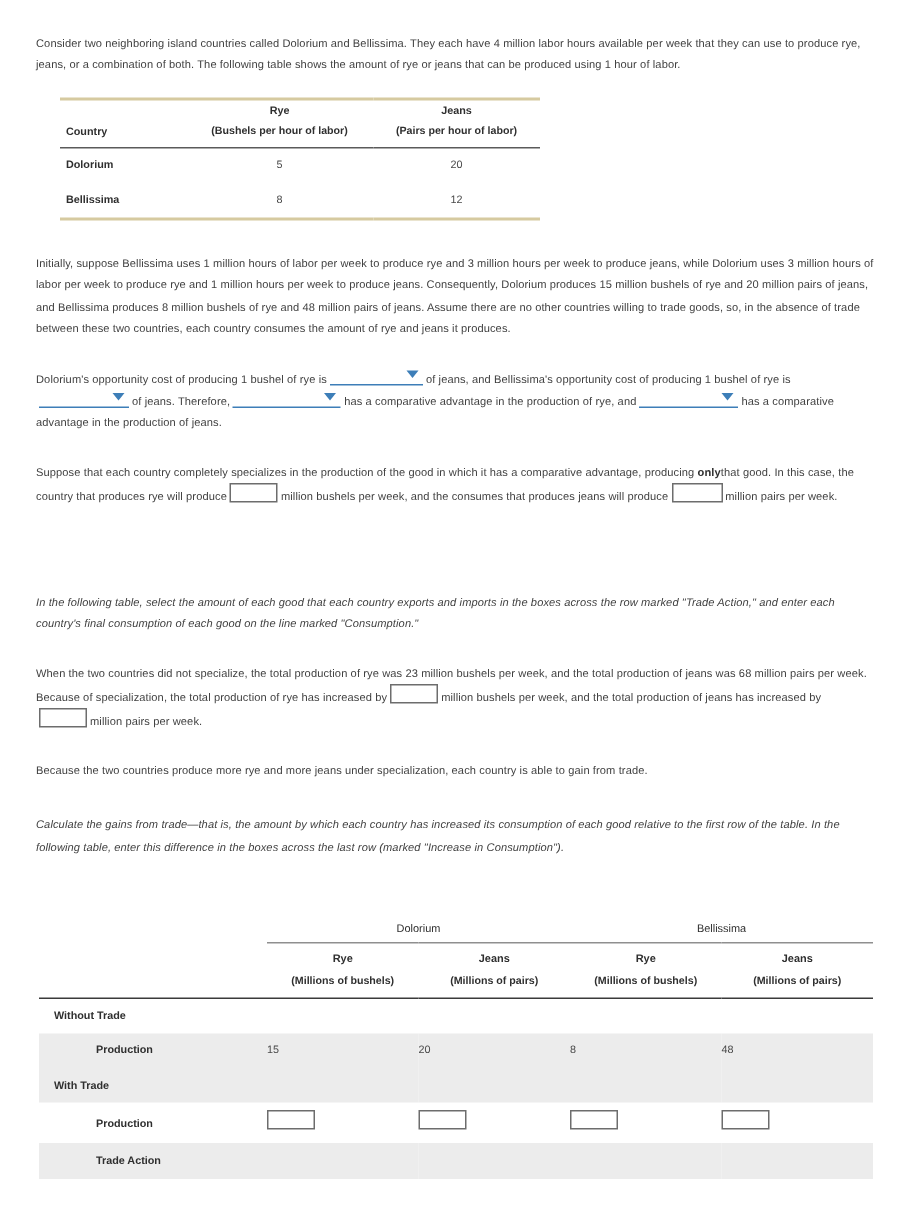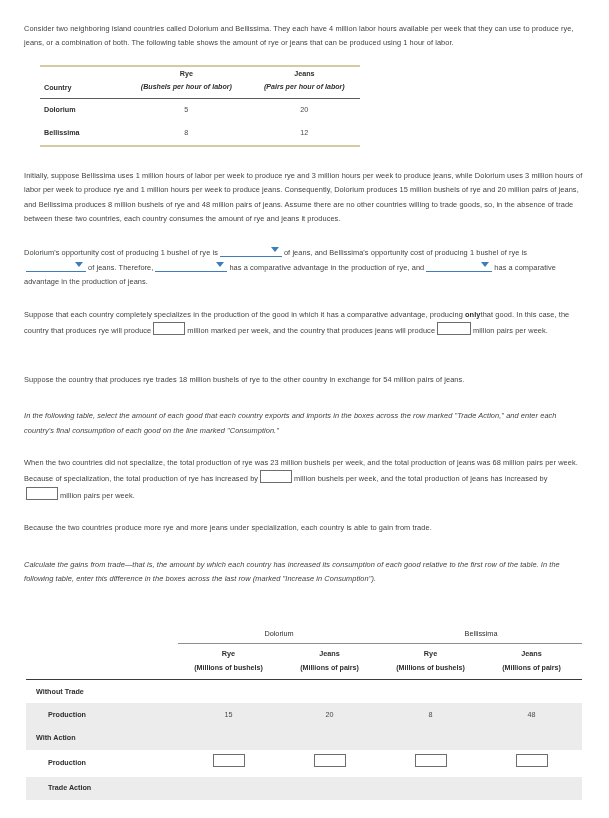--- a/index.html
+++ b/index.html
@@ -62,21 +62,20 @@
     text-align: center;
     vertical-align: bottom;
   }
   table.tbl1 th.lbl {
     text-align: left;
     padding-left: 4px;
     width: 78px;
   }
   table.tbl1 th .sub {
     display: block;
-    font-style: italic;
     font-weight: bold;
     font-size: 7.1px;
   }
   table.tbl1 tr.head-row th {
     border-bottom: 1.2px solid #5a5a5a;
     padding-bottom: 3px;
   }
   table.tbl1 td {
     text-align: center;
     padding: 4.5px 2px;
@@ -172,31 +171,30 @@
   }
   table.tbl2 th.unit.blank,
   table.tbl2 th.good.blank {
     border-bottom: none;
   }
   table.tbl2 th.unit.corner {
     border-bottom: 1.3px solid #3a3a3a;
   }
   table.tbl2 td {
     padding: 4.6px 0;
-    text-align: center;
     color: #4a4a4a;
     height: 11px;
   }
   table.tbl2 td.rowlbl {
     text-align: left;
     font-weight: bold;
     color: #2f2f2f;
   }
   table.tbl2 td.rowlbl.lvl0 { padding-left: 10px; }
-  table.tbl2 td.rowlbl.lvl1 { padding-left: 22px; }
+  table.tbl2 td.rowlbl.lvl1 { padding-left: 38px; }
   table.tbl2 tr.shade td {
     background: #ececec;
   }
   .cellbox {
     display: inline-block;
     border: 1px solid #6d6d6d;
     background: #ffffff;
     width: 30px;
     height: 11px;
   }
@@ -248,28 +246,27 @@
 
   <p class="para">Initially, suppose Bellissima uses 1 million hours of labor per week to produce rye and 3 million hours per week to produce jeans, while Dolorium uses 3 million hours of labor per week to produce rye and 1 million hours per week to produce jeans. Consequently, Dolorium produces 15 million bushels of rye and 20 million pairs of jeans, and Bellissima produces 8 million bushels of rye and 48 million pairs of jeans. Assume there are no other countries willing to trade goods, so, in the absence of trade between these two countries, each country consumes the amount of rye and jeans it produces.</p>
 
   <div class="gap-md"></div>
 
   <p class="para"><span>Dolorium's opportunity cost of producing 1 bushel of rye is</span><span class="dd dd-w1"><span class="caret"></span></span><span>of jeans, and Bellissima's opportunity cost of producing 1 bushel of rye is</span>&nbsp;<span class="dd dd-w2"><span class="caret"></span></span><span>of jeans. Therefore,</span><span class="dd dd-w3"><span class="caret"></span></span><span>has a comparative advantage in the production of rye, and</span><span class="dd dd-w4"><span class="caret"></span></span><span>has a comparative advantage in the production of jeans.</span></p>
 
   <div class="gap-md"></div>
 
   <p class="para"><span>Suppose that each country completely specializes in the production of the good in which it has a comparative advantage, producing</span>
-      <b class="strong">only</b><span>that good. In this case, the country that produces rye will produce</span><span class="ibox"></span><span>million marked per week, and the country that produces jeans will produce</span><span class="ibox ibox-lg"></span><span>million pairs per week.</span></p>
+      <b class="strong">only</b><span>that good. In this case, the country that produces rye will produce</span><span class="ibox"></span><span>million bushels per week, and the consumes that produces jeans will produce</span><span class="ibox ibox-lg"></span><span>million pairs per week.</span></p>
 
   <div class="gap-lg"></div>
 
 
   <div class="gap-sm"></div>
 
-  <p class="para">Suppose the country that produces rye trades 18 million bushels of rye to the other country in exchange for 54 million pairs of jeans.</p>
 
   <div class="gap-lg"></div>
 
   <p class="para italic">In the following table, select the amount of each good that each country exports and imports in the boxes across the row marked "Trade Action," and enter each country's final consumption of each good on the line marked "Consumption."</p>
 
   <div class="gap-md"></div>
 
   <p class="para"><span>When the two countries did not specialize, the total production of rye was 23 million bushels per week, and the total production of jeans was 68 million pairs per week. Because of specialization, the total production of rye has increased by</span><span class="ibox"></span><span>million bushels per week, and the total production of jeans has increased by</span><span class="ibox"></span><span>million pairs per week.</span></p>
 
   <div class="gap-md"></div>
@@ -323,21 +320,21 @@
       <tr class="shade">
         <td class="rowlbl lvl1">Production</td>
         <td>15</td>
         <td>20</td>
         <td>8</td>
         <td>48</td>
       </tr>
 
 
       <tr class="shade">
-        <td class="rowlbl lvl0">With Action</td>
+        <td class="rowlbl lvl0">With Trade</td>
         <td></td>
         <td></td>
         <td></td>
         <td></td>
       </tr>
 
       <tr>
         <td class="rowlbl lvl1">Production</td>
         <td><span class="cellbox"></span></td>
         <td><span class="cellbox"></span></td>

